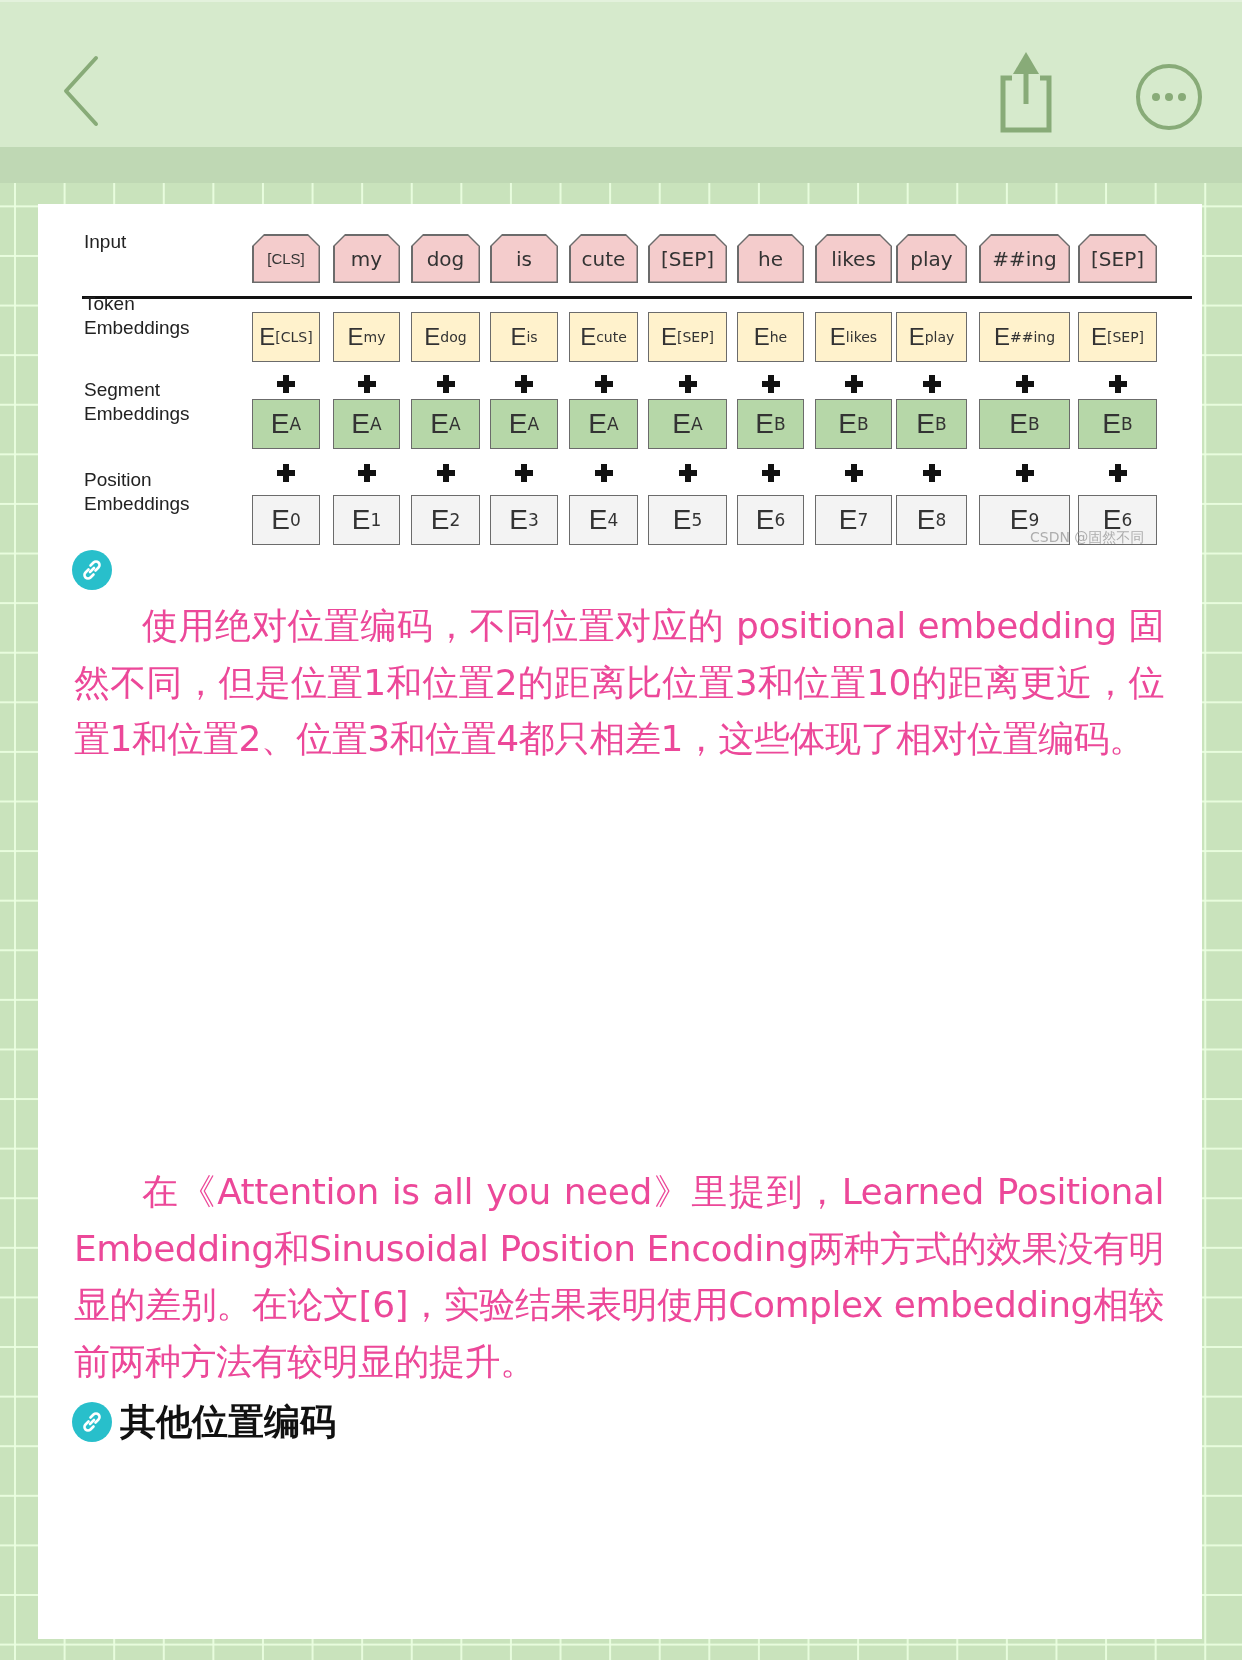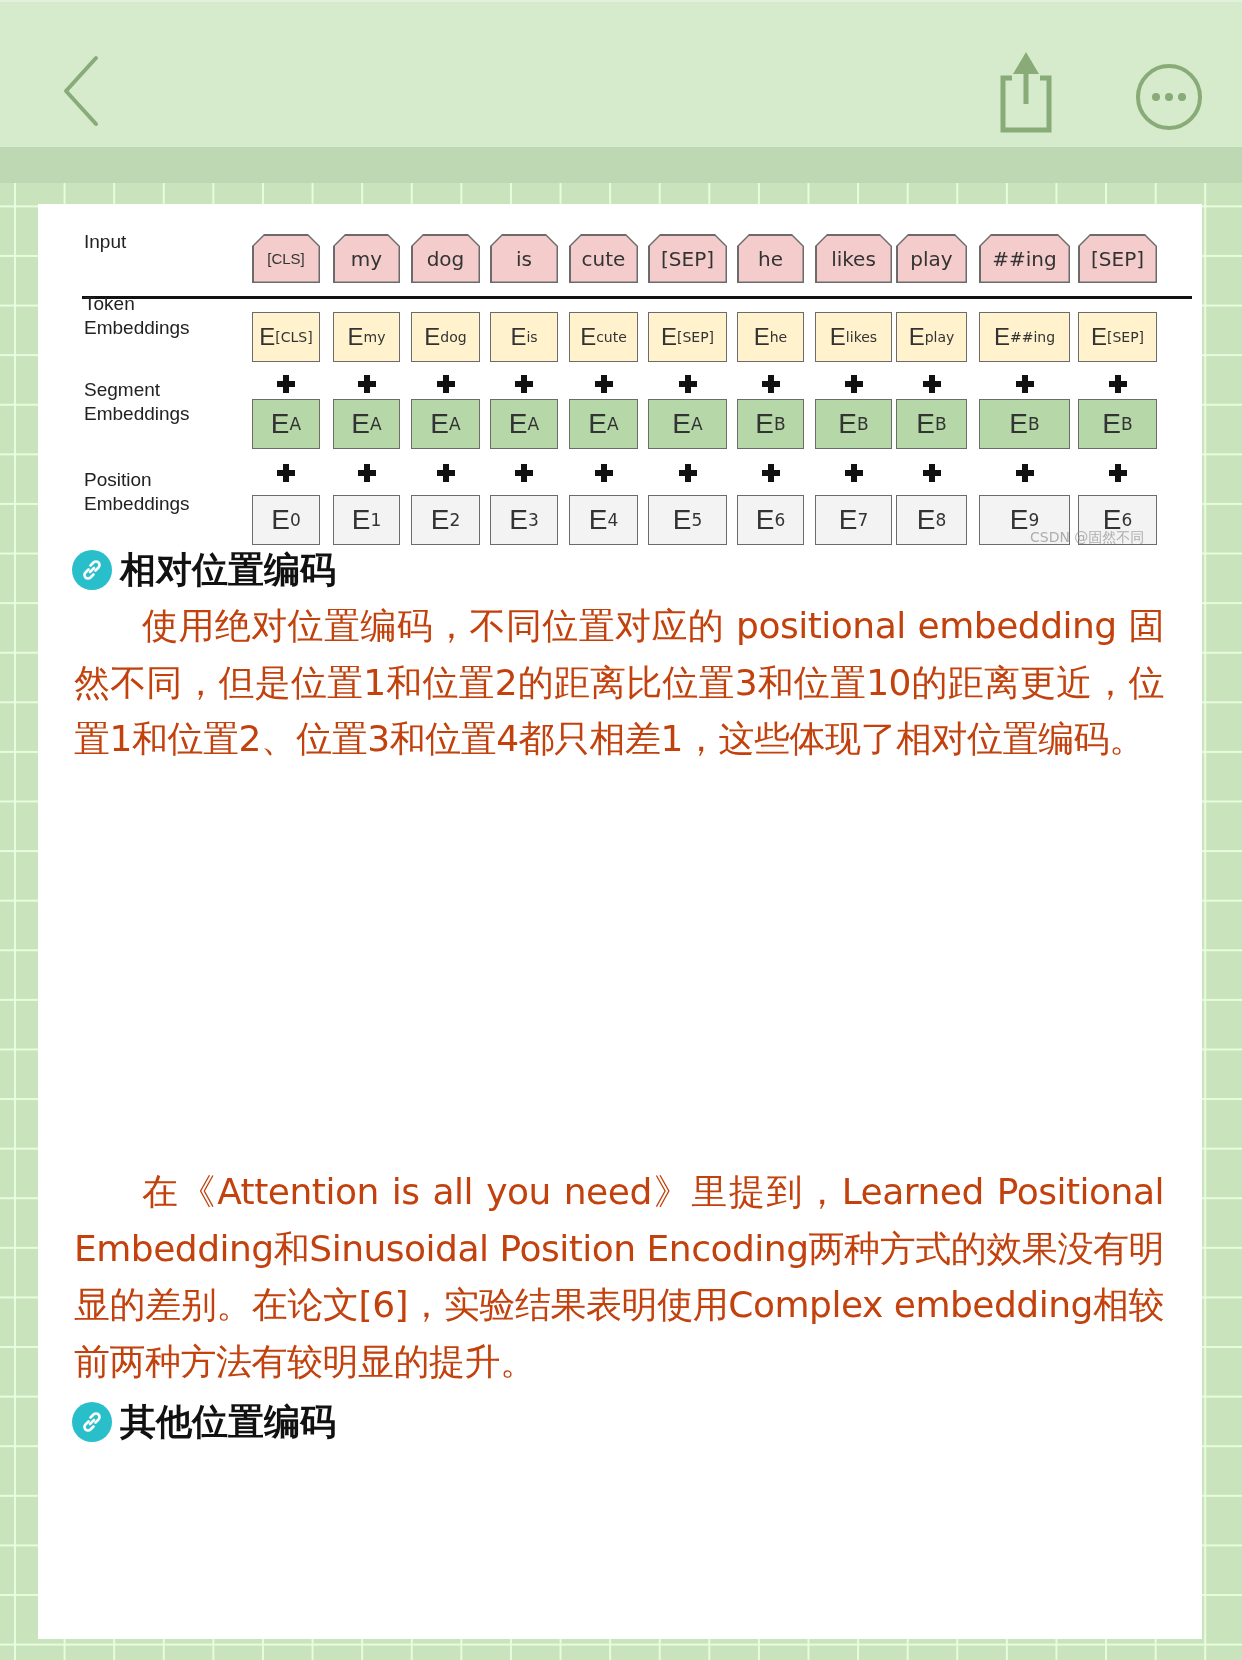--- a/index.html
+++ b/index.html
@@ -83,21 +83,21 @@
     font-family: "DejaVu Sans", sans-serif; font-weight: bold; font-size: 36px; color: #111;
     height: 46px;
   }
   .link-icon {
     width: 40px; height: 40px; border-radius: 50%; background: #28bfcb;
     display: inline-flex; align-items: center; justify-content: center; margin-right: 8px;
   }
   .para {
     position: absolute; left: 36px; width: 1090px;
     font-family: "DejaVu Sans", sans-serif; font-size: 36px; line-height: 56.6px;
-    color: #c2410c; text-align: justify; text-indent: 68px;
+    color: #ec4899; text-align: justify; text-indent: 68px;
     letter-spacing: -0.5px;
   }
   .plain {
     position: absolute; left: 36px;
     font-family: "DejaVu Sans", sans-serif; font-size: 36px; line-height: 56px; color: #111;
   }
 </style>
 </head>
 <body>
 
@@ -331,21 +331,20 @@
   </div>
 
   <div class="heading" style="top:343px;">
     <span class="link-icon">
       <svg width="26" height="26" viewBox="0 0 26 26">
         <path d="M11 15 L15 11" stroke="#fff" stroke-width="2.6" stroke-linecap="round"></path>
         <path d="M9.5 12.5 L6.5 15.5 a3.5 3.5 0 0 0 5 5 L14.5 17.5" fill="none" stroke="#fff" stroke-width="2.6" stroke-linecap="round"></path>
         <path d="M16.5 13.5 L19.5 10.5 a3.5 3.5 0 0 0 -5 -5 L11.5 8.5" fill="none" stroke="#fff" stroke-width="2.6" stroke-linecap="round"></path>
       </svg>
     </span>
-    <span>相对位置编码</span>
   </div>
 
   <p class="para" style="top:394px;">使用绝对位置编码，不同位置对应的 positional embedding 固然不同，但是位置1和位置2的距离比位置3和位置10的距离更近，位置1和位置2、位置3和位置4都只相差1，这些体现了相对位置编码。</p>
   <p class="para" style="top:960px;">在《Attention is all you need》里提到，Learned Positional Embedding和Sinusoidal Position Encoding两种方式的效果没有明显的差别。在论文[6]，实验结果表明使用Complex embedding相较前两种方法有较明显的提升。</p>
 
   <div class="heading" style="top:1195px;">
     <span class="link-icon">
       <svg width="26" height="26" viewBox="0 0 26 26">
         <path d="M11 15 L15 11" stroke="#fff" stroke-width="2.6" stroke-linecap="round"></path>
         <path d="M9.5 12.5 L6.5 15.5 a3.5 3.5 0 0 0 5 5 L14.5 17.5" fill="none" stroke="#fff" stroke-width="2.6" stroke-linecap="round"></path>

